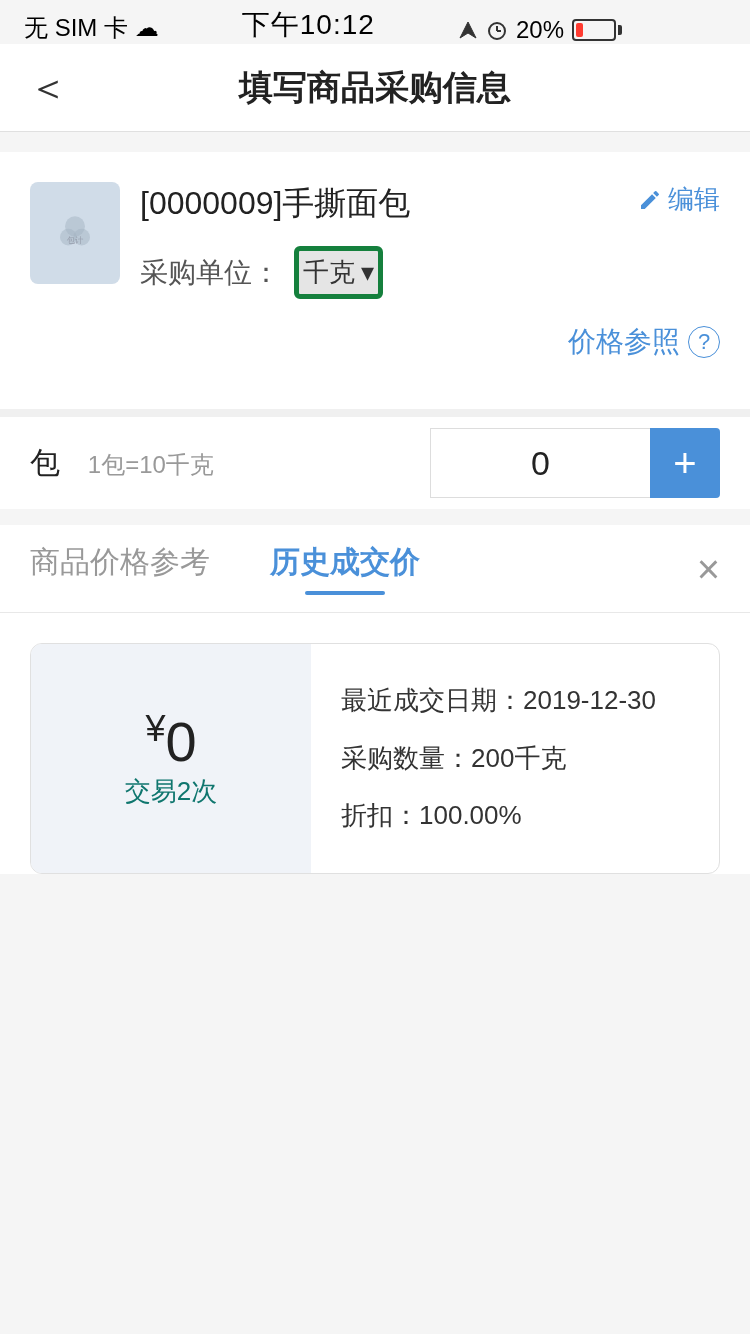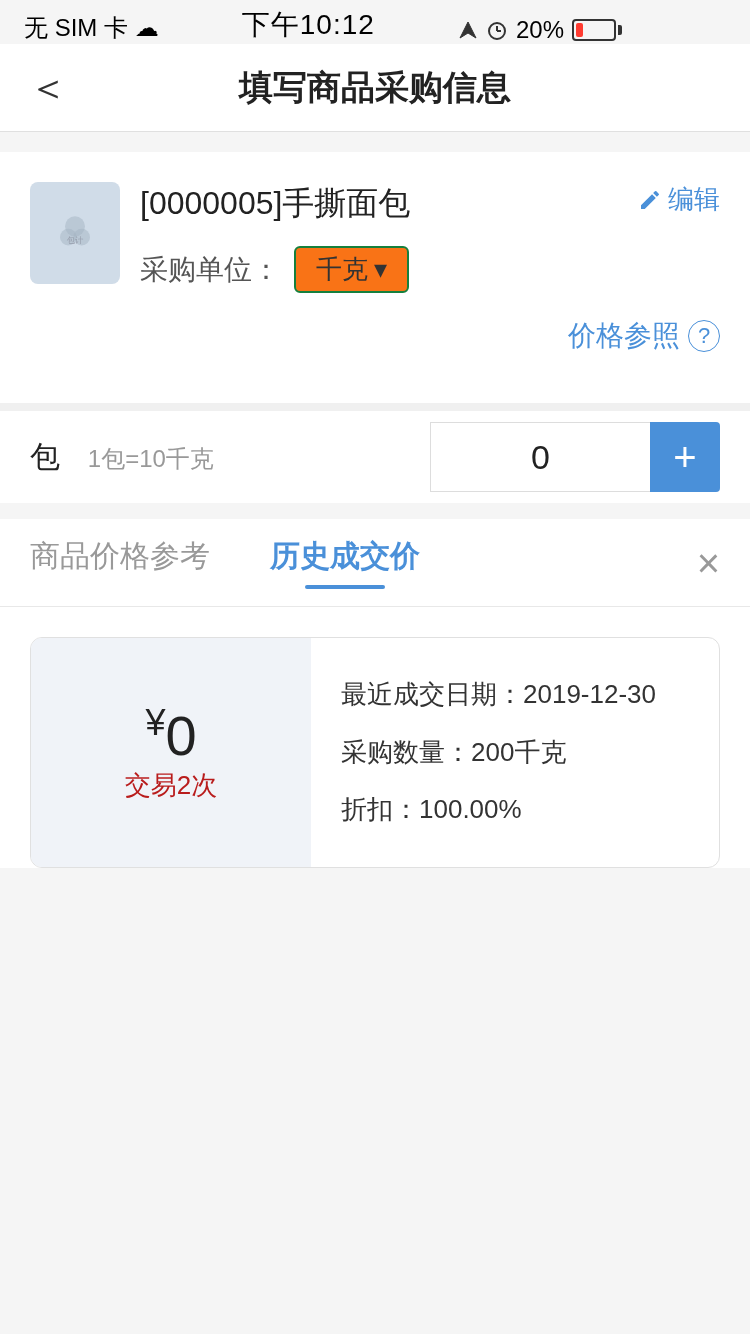--- a/index.html
+++ b/index.html
@@ -136,26 +136,26 @@
       color: #222;
     }
     .product-unit-row {
       display: flex;
       align-items: center;
       gap: 14px;
       font-size: 28px;
       color: #555;
     }
     .unit-select {
-      border: 2px solid #15803d;
+      border: 5px solid #15803d;
       border-radius: 6px;
-      padding: 4px 20px;
+      padding: 4px 4px;
       font-size: 26px;
       color: #333;
-      background: #f97316;
+      background: #e5e5e5;
       display: flex;
       align-items: center;
       gap: 6px;
     }
     .edit-btn {
       font-size: 26px;
       color: #4a90d9;
       display: flex;
       align-items: center;
       gap: 6px;
@@ -294,21 +294,21 @@
       color: #222;
     }
     .price-symbol {
       font-size: 36px;
       color: #222;
       vertical-align: super;
       font-weight: normal;
     }
     .price-transactions {
       font-size: 26px;
-      color: #b91c1c;
+      color: #0f766e;
       margin-top: 0;
     }
     .price-right-panel {
       flex: 1;
       padding: 36px 30px;
       display: flex;
       flex-direction: column;
       gap: 16px;
       justify-content: center;
     }
@@ -358,21 +358,21 @@
 
       <div class="product-image">
         <svg viewBox="0 0 60 60">
           <circle cx="30" cy="22" r="12" fill="#8899aa" opacity="0.5"></circle>
           <circle cx="22" cy="35" r="10" fill="#8899aa" opacity="0.5"></circle>
           <circle cx="38" cy="35" r="10" fill="#8899aa" opacity="0.5"></circle>
           <text x="30" y="42" text-anchor="middle" font-size="10" fill="#556" opacity="0.7">包计</text>
         </svg>
       </div>
       <div class="product-info">
-        <div class="product-name">[0000005]手撕面包</div>
+        <div class="product-name">[0000009]手撕面包</div>
         <div class="product-unit-row">
           <span>采购单位：</span>
           <div class="unit-select">
             <span>千克</span>
             <span>▾</span>
           </div>
         </div>
       </div>
     </div>
     <div class="edit-btn">

